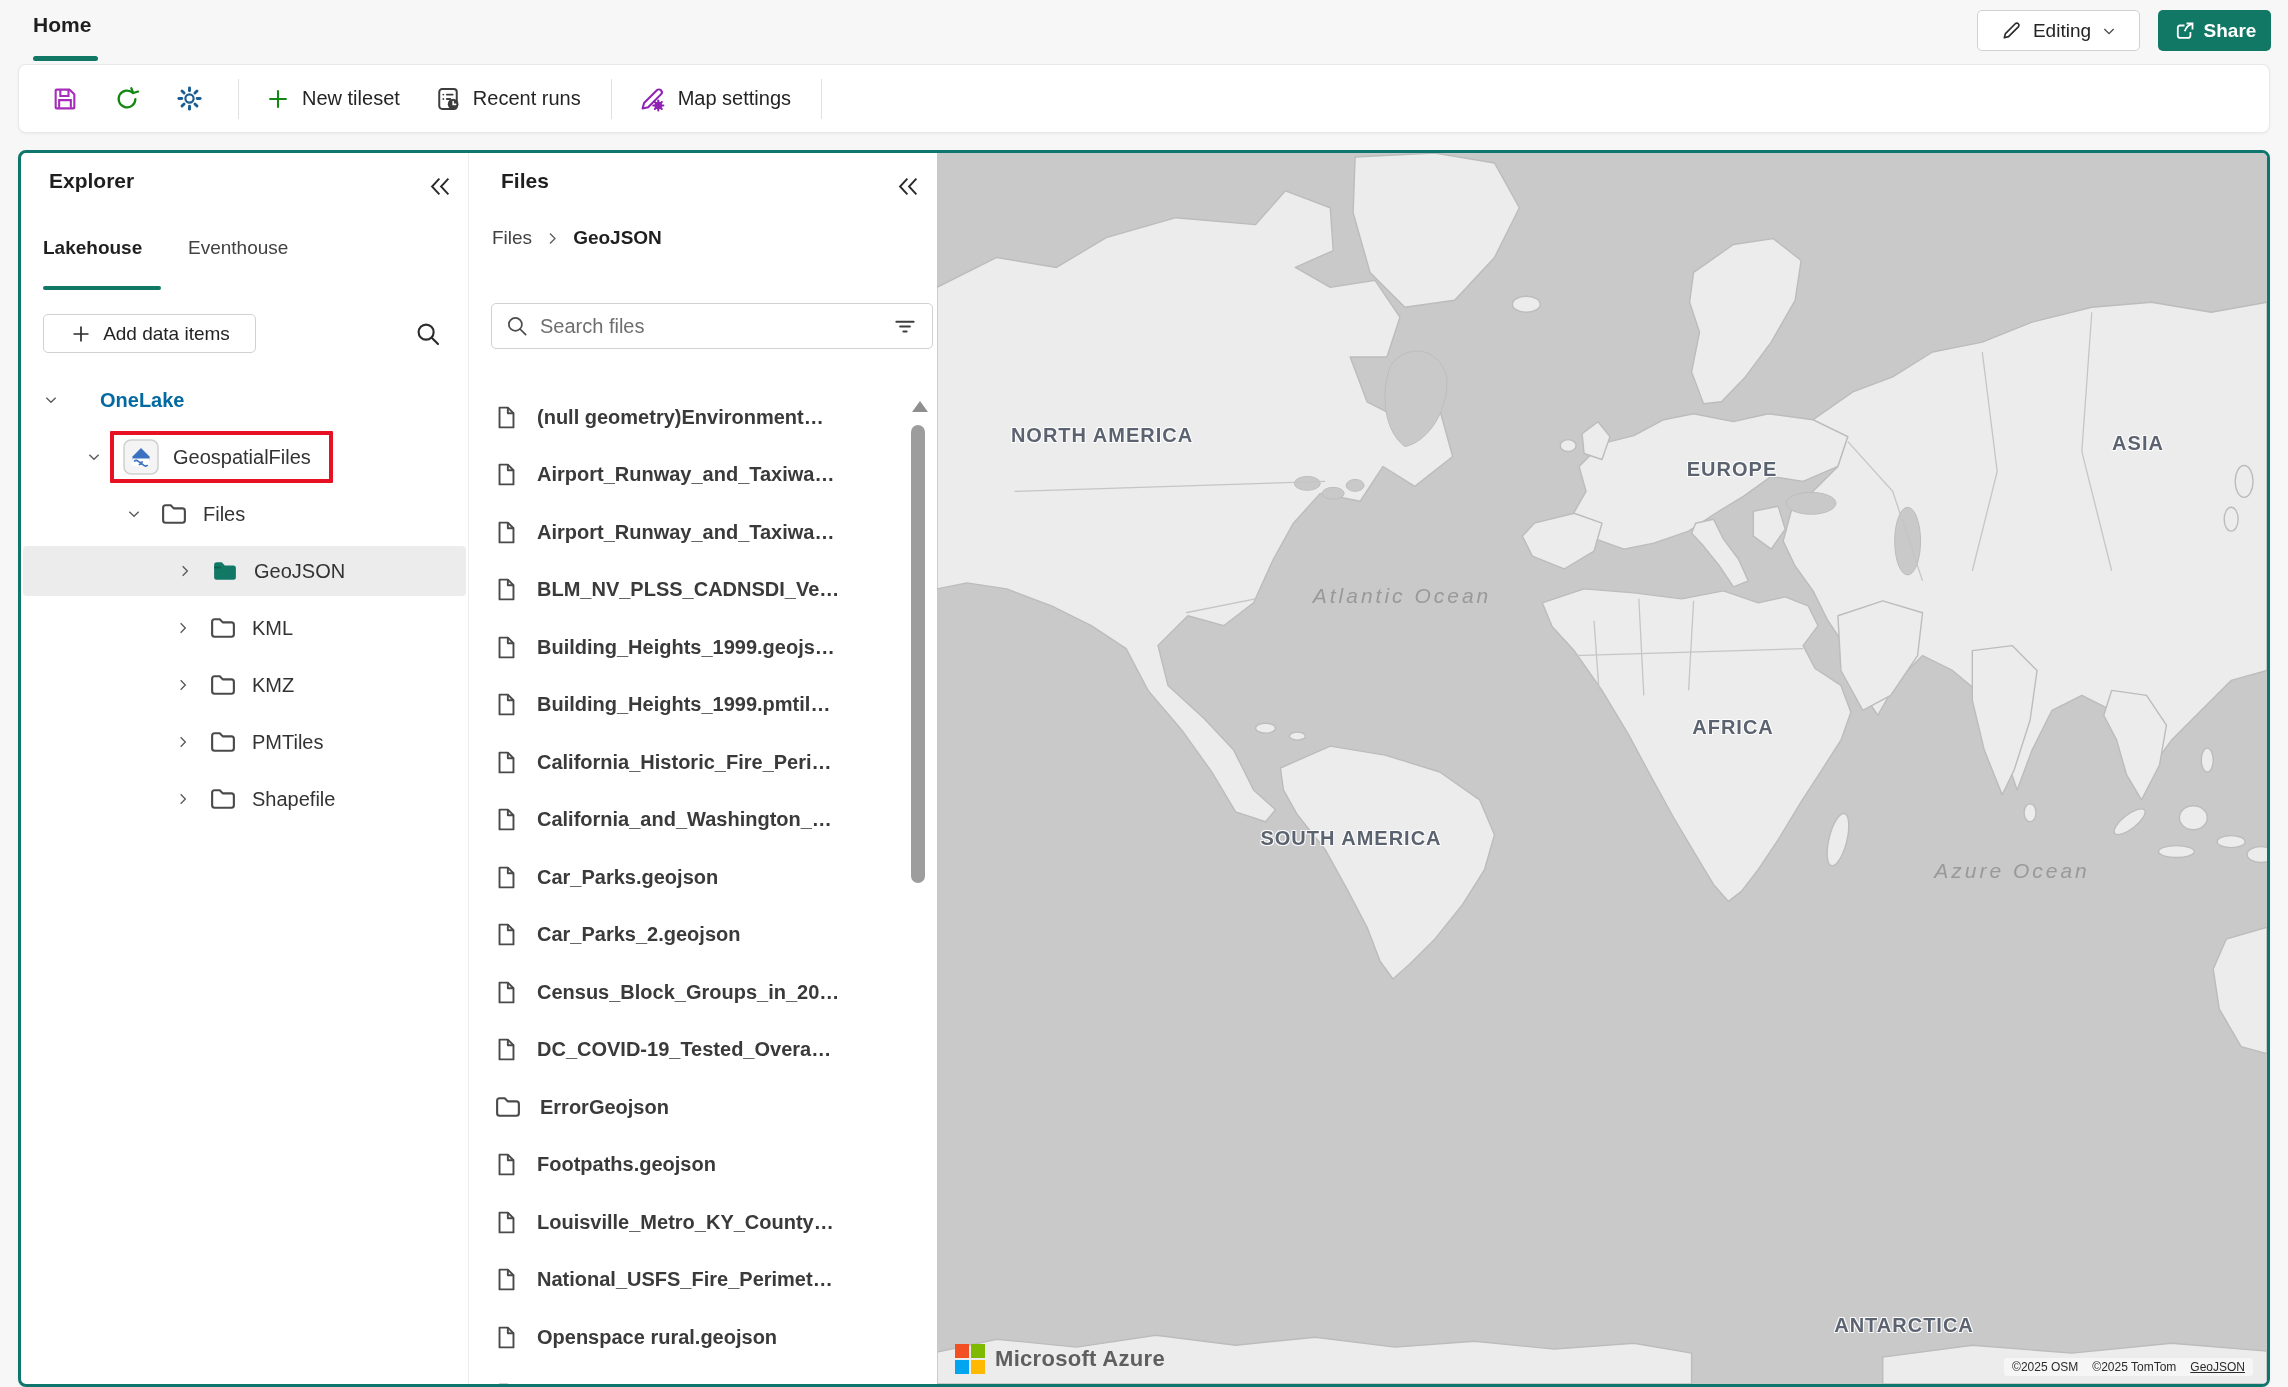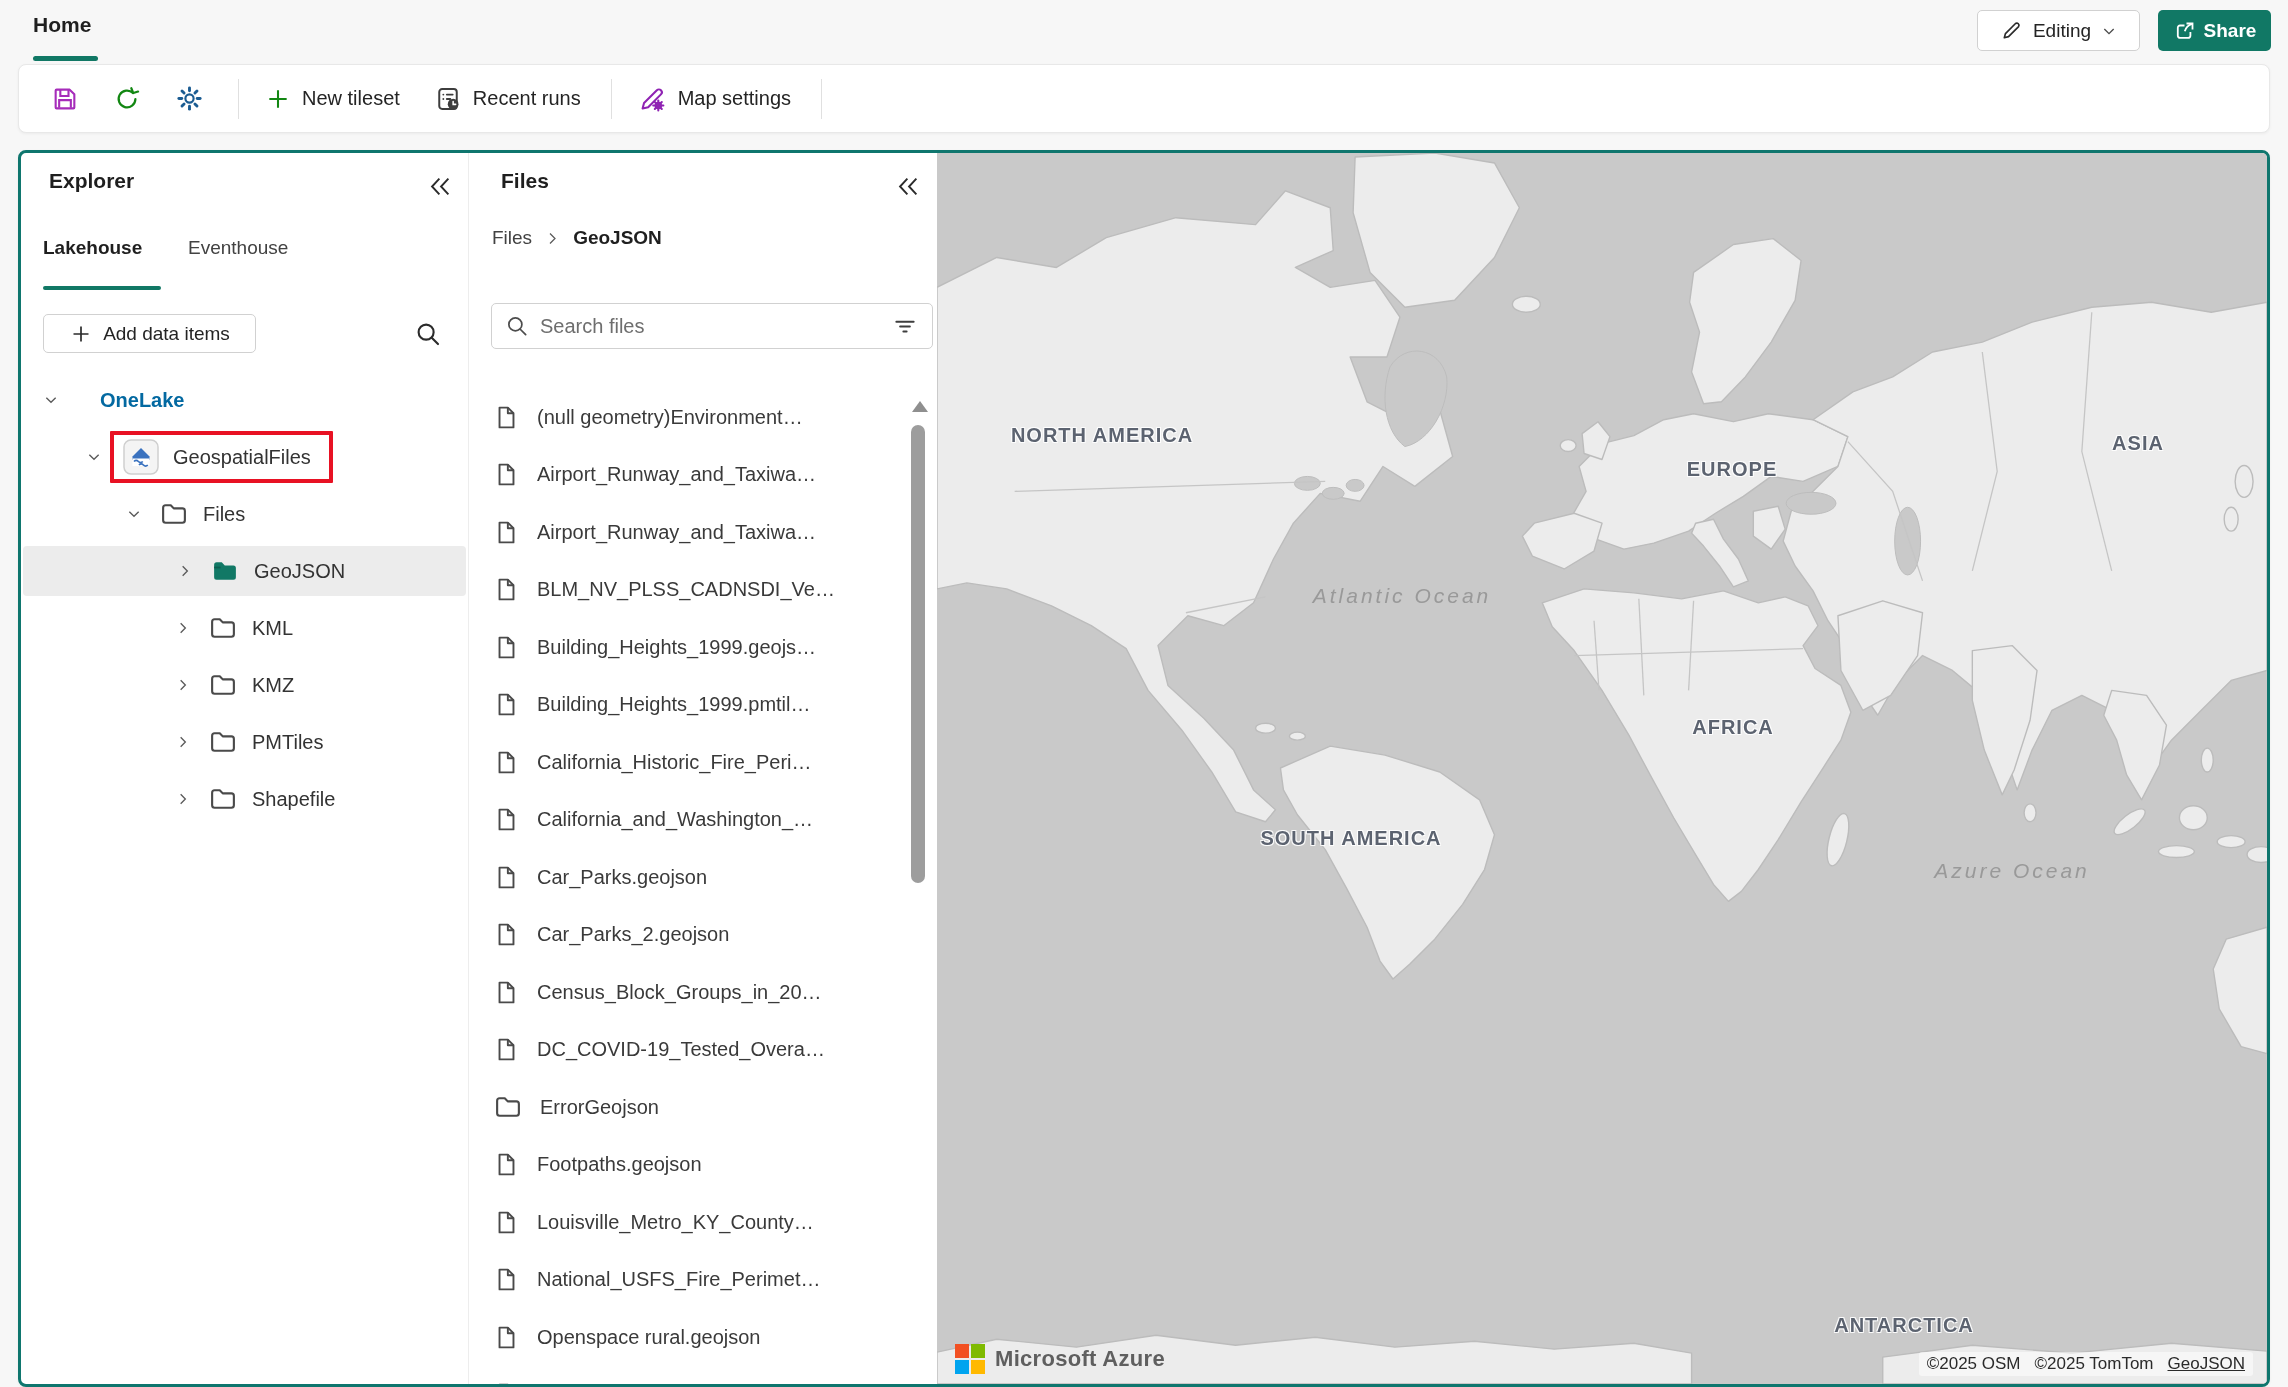--- a/index.html
+++ b/index.html
@@ -64,42 +64,42 @@
   .filespanel .collapse-btn{left:424px;}
   .breadcrumb{position:absolute;left:23px;top:74px;display:flex;align-items:center;gap:13px;font-size:19px;}
   .crumb{color:var(--text2);cursor:pointer;}
   .crumb.current{font-weight:700;color:#1f1f1f;}
   .searchbox{position:absolute;left:22px;top:150px;width:442px;height:46px;border:1px solid var(--border);border-radius:5px;
     display:flex;align-items:center;padding:0 12px;gap:10px;background:#fff;}
   .searchbox input{flex:1;border:none;outline:none;font-size:20px;color:var(--text);font-family:"Liberation Sans",sans-serif;}
   .searchbox input::placeholder{color:#6e6e6e;}
   .filter-btn{background:none;border:none;cursor:pointer;display:flex;padding:2px;}
   .filelist{position:absolute;left:0;top:242px;right:34px;bottom:0;overflow:hidden;}
-  .file-row{height:44px;margin-bottom:13.5px;display:flex;align-items:center;padding-left:24px;cursor:pointer;}
+  .file-row{height:44px;margin-bottom:13.5px;display:flex;align-items:center;padding-left:24px;cursor:pointer;font-weight:bold;}
   .file-row .icon-27{margin-right:17px;display:flex;flex:none;}
   .file-name{font-size:20px;color:#3a3a3a;white-space:nowrap;}
   .scroll-up{position:absolute;left:443px;top:248px;width:0;height:0;border-left:8px solid transparent;border-right:8px solid transparent;
     border-bottom:11px solid #8f8f8f;cursor:pointer;}
   .scroll-thumb{position:absolute;left:442px;top:272px;width:14px;height:458px;border-radius:8px;background:#9d9d9d;cursor:pointer;}
 
   
   .map{flex:1;position:relative;background:var(--ocean);overflow:hidden;}
   .map svg.world{position:absolute;inset:0;width:100%;height:100%;}
   .land{fill:var(--land);stroke:var(--landline);stroke-width:1.4;stroke-linejoin:round;}
   .water{fill:var(--ocean);stroke:var(--landline);stroke-width:1;}
   .borderline{fill:none;stroke:#c5c5c5;stroke-width:1.3;}
   .map-label{position:absolute;transform:translate(-50%,-50%);white-space:nowrap;}
   .map-label.continent{font-size:20px;font-weight:700;color:#5c6370;letter-spacing:1px;
     text-shadow:-1px -1px 0 rgba(255,255,255,.85),1px -1px 0 rgba(255,255,255,.85),-1px 1px 0 rgba(255,255,255,.85),1px 1px 0 rgba(255,255,255,.85);}
   .map-label.ocean-lbl{font-style:italic;font-size:21px;font-weight:400;color:#999;letter-spacing:3px;}
   .azure-logo{position:absolute;left:18px;bottom:10px;display:flex;align-items:center;gap:10px;}
   .ms-squares{display:grid;grid-template-columns:14px 14px;grid-template-rows:14px 14px;gap:2px;}
   .ms-squares span{display:block;}
   .azure-text{font-size:22px;font-weight:600;color:#5f5f5f;letter-spacing:.3px;}
-  .attribution{position:absolute;right:14px;bottom:8px;font-size:17px;color:#2b2b2b;background:rgba(255,255,255,.55);
+  .attribution{position:absolute;right:14px;bottom:8px;font-size:12px;color:#2b2b2b;background:rgba(255,255,255,.55);
     padding:2px 8px;border-radius:3px;display:flex;gap:14px;align-items:center;}
   .attribution .fb{text-decoration:underline;cursor:pointer;color:#2b2b2b;}
 </style>
 </head>
 <body>
 
 <div class="topstrip">
   <div class="home-tab">Home</div>
   <div class="home-underline"></div>
 

